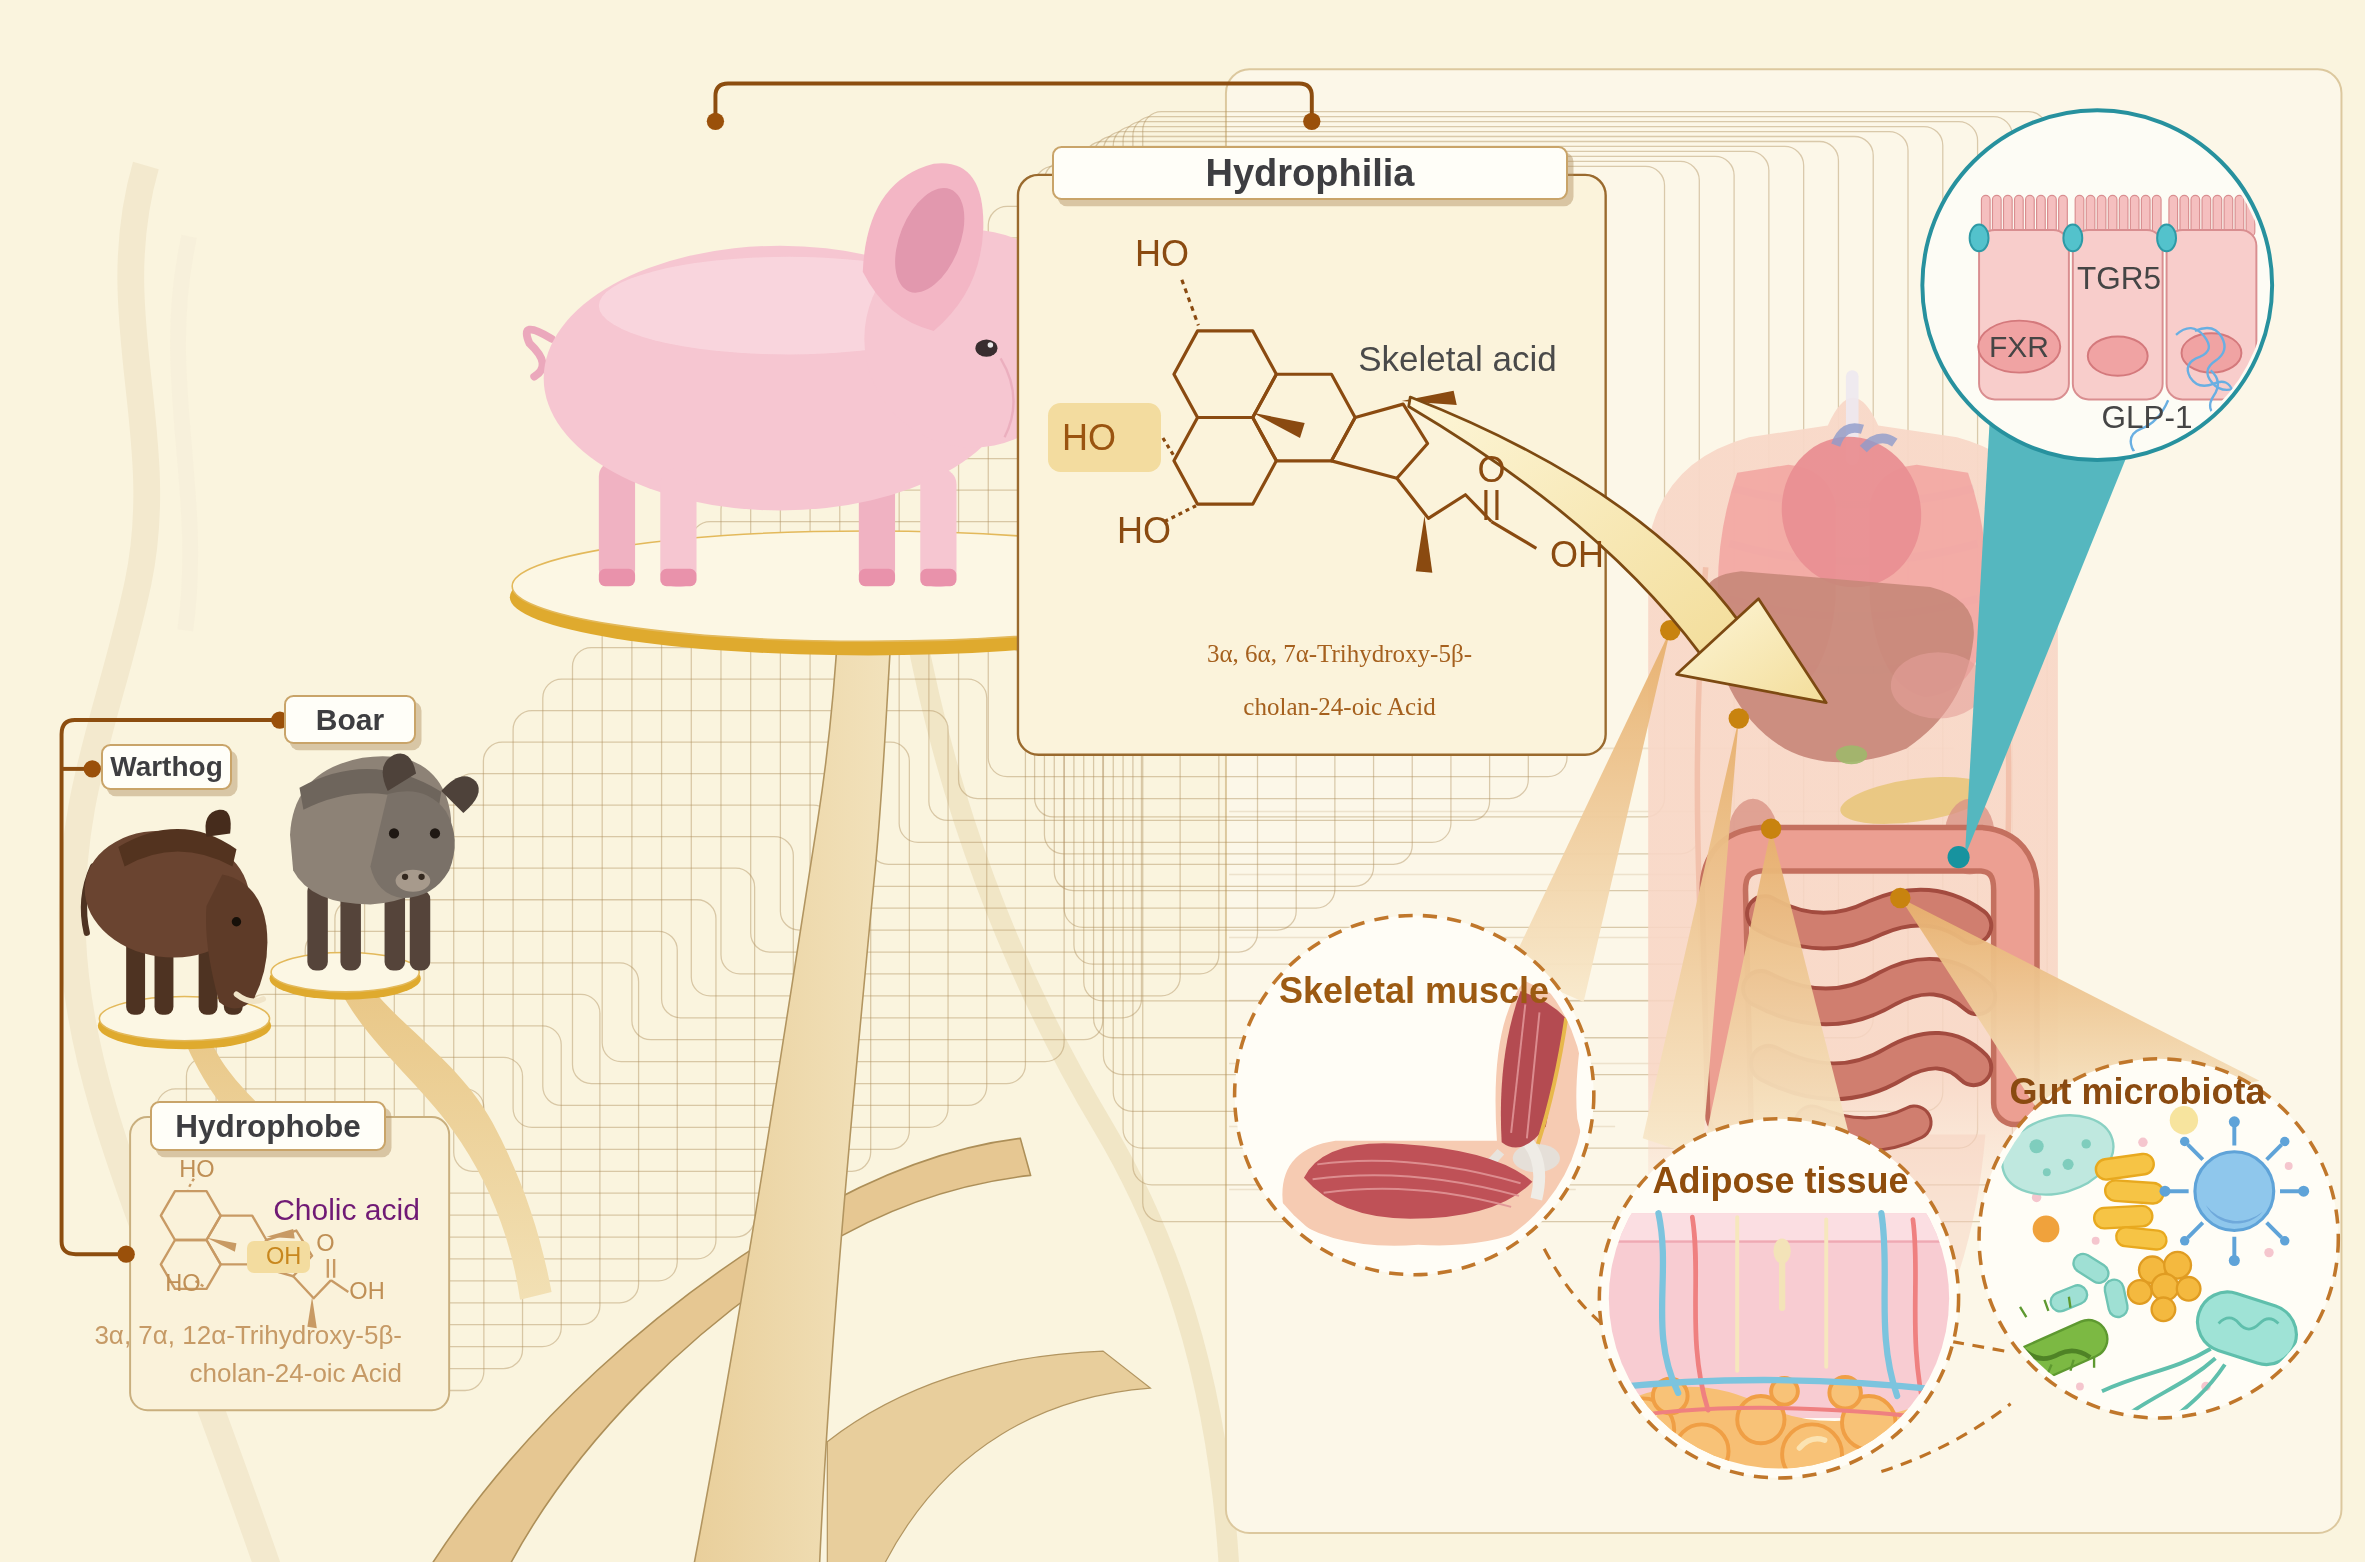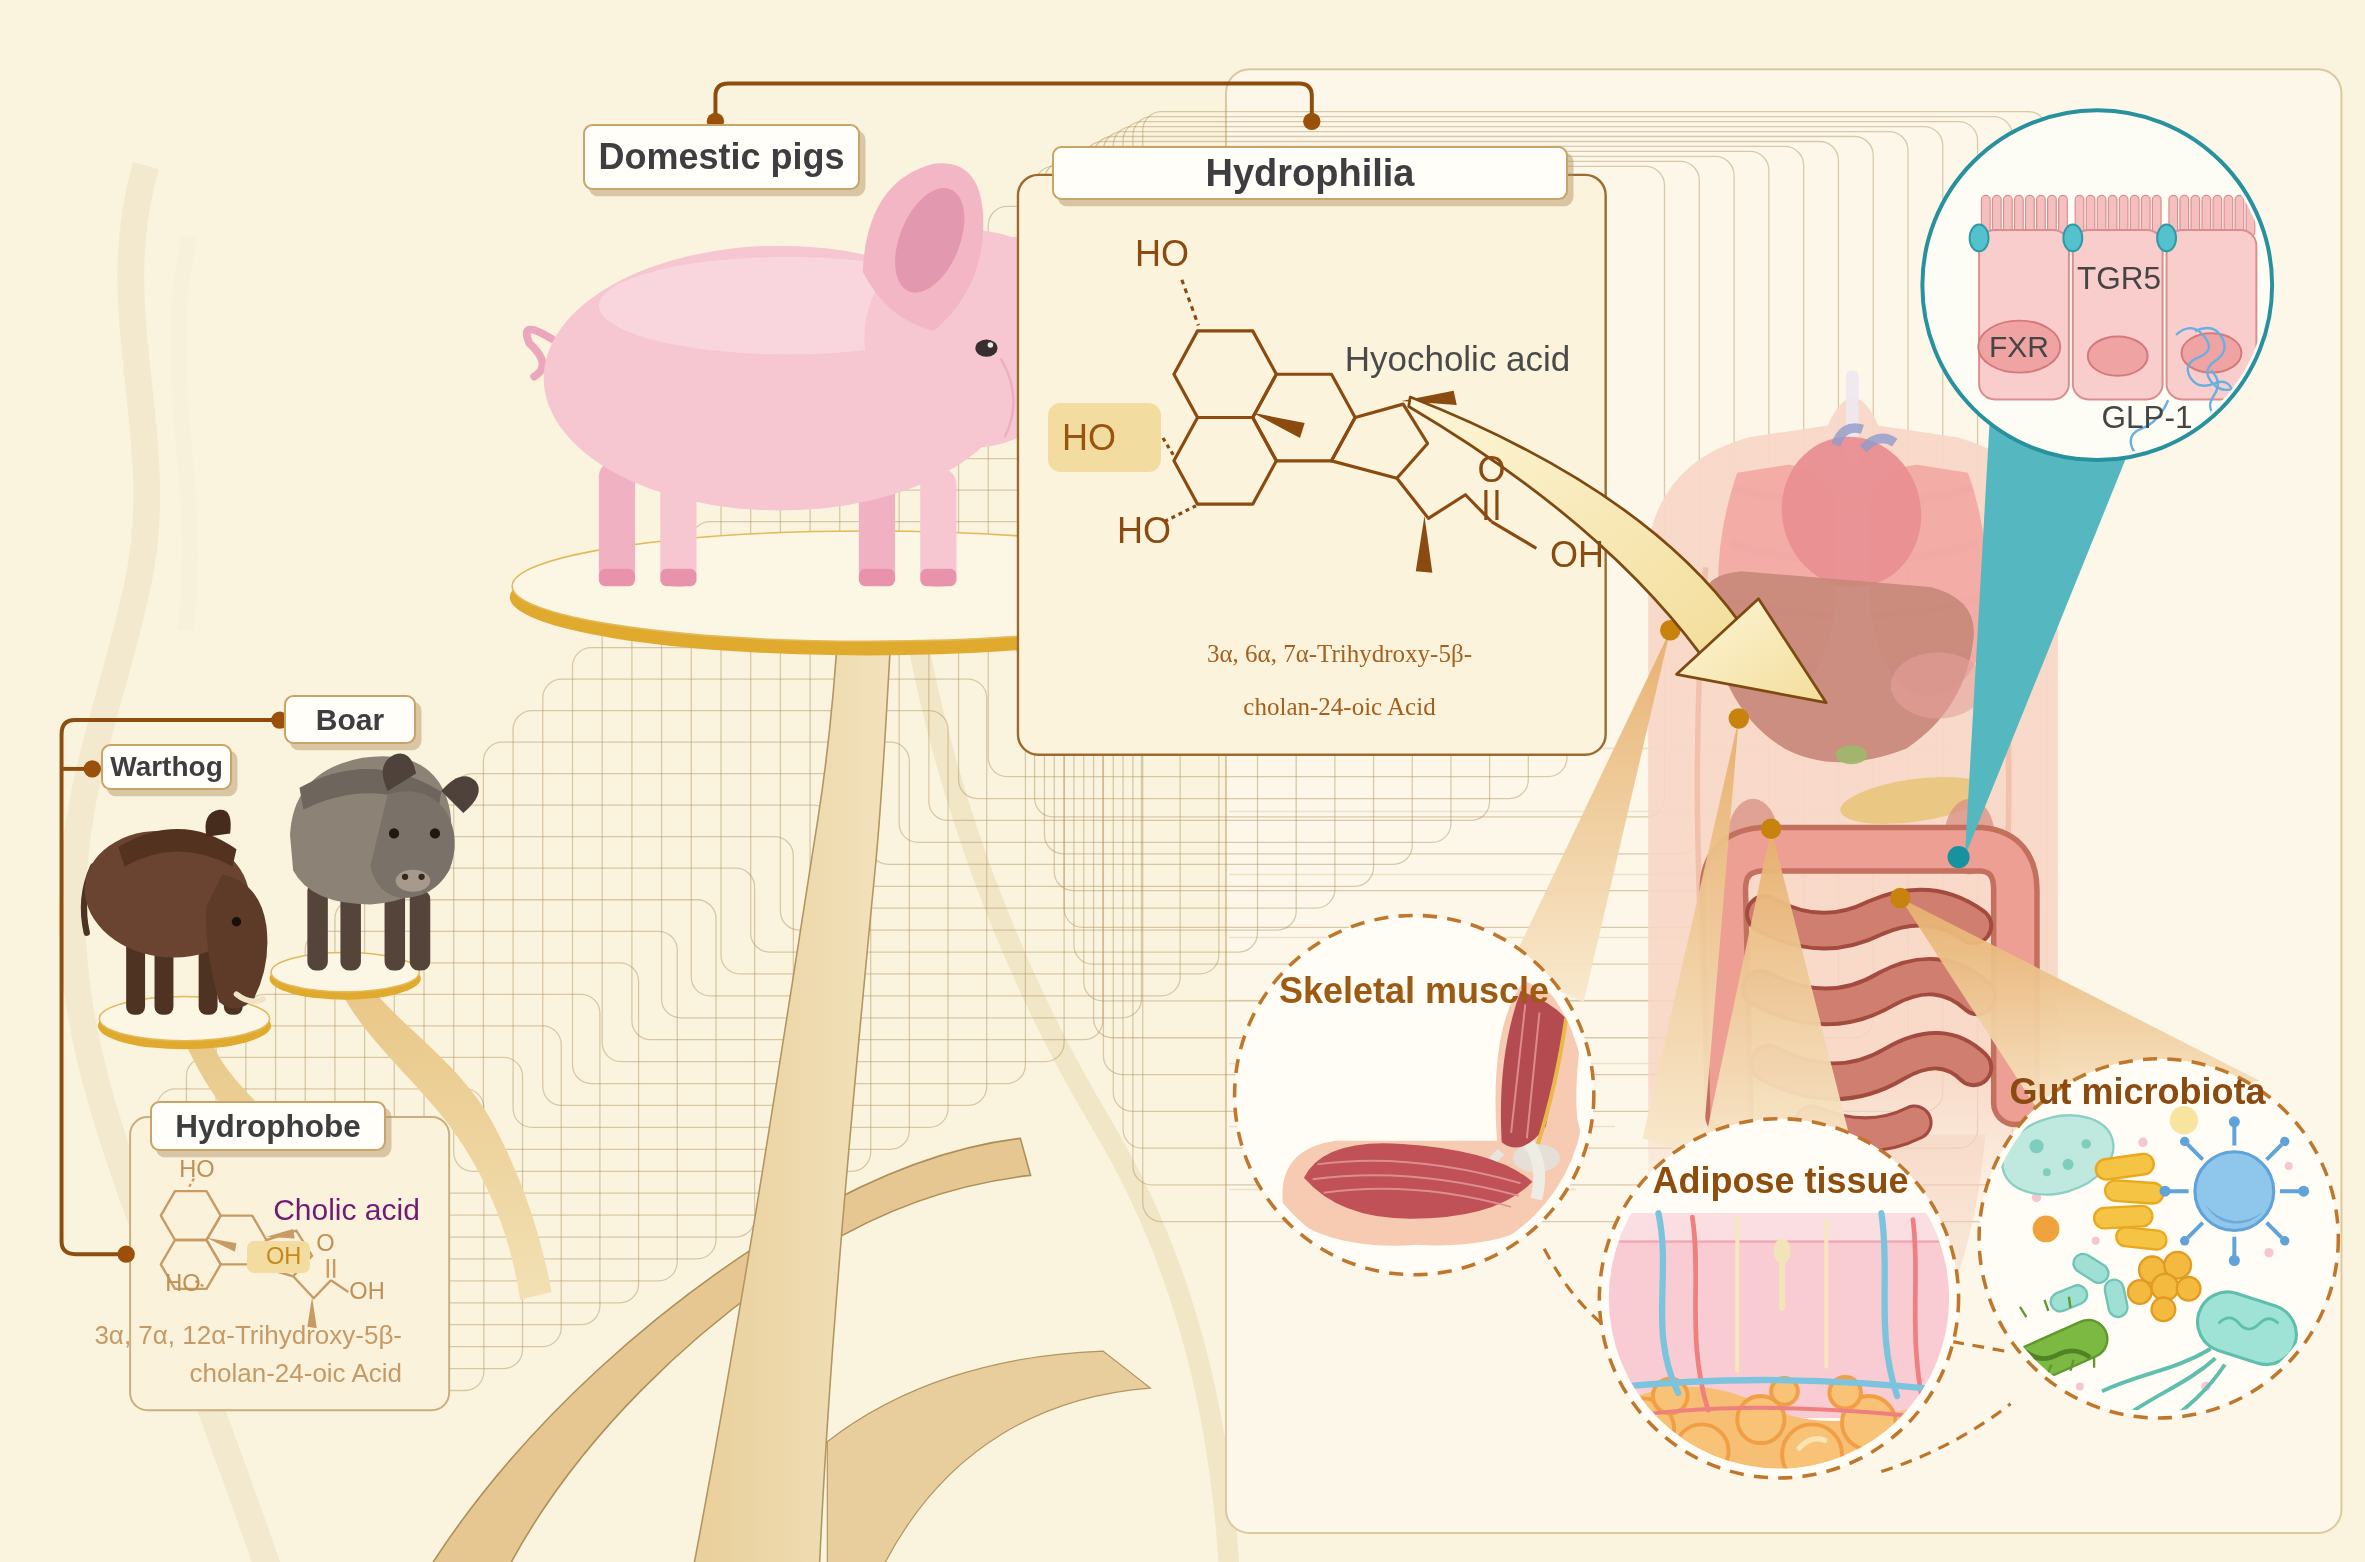--- a/index.html
+++ b/index.html
@@ -512,41 +512,38 @@
   <g fill="#9A500A">
     <circle cx="908" cy="154" r="11"></circle>
         <circle cx="1665" cy="154" r="11"></circle>
     <circle cx="355" cy="914" r="11"></circle>
         <circle cx="117" cy="976" r="11"></circle>
         <circle cx="160" cy="1592" r="11"></circle>
   </g>
 </svg>
 
 
-<div class="abs tag" style="left:583px;top:124px;width:277px;height:66px;font-size:36px;">
-  <span>Domestic pigs</span>
-</div>
 
 <div class="abs tag" style="left:1052px;top:126px;width:516px;height:54px;font-size:38px;margin-top:20px;">
   <span>Hydrophilia</span>
 </div>
 
 <div class="abs tag" style="left:284px;top:695px;width:132px;height:49px;font-size:30px;">
   <span>Boar</span>
 </div>
 
 <div class="abs tag" style="left:101px;top:744px;width:131px;height:46px;font-size:28px;">
   <span>Warthog</span>
 </div>
 
 <div class="abs tag" style="left:150px;top:1101px;width:236px;height:50px;font-size:31.5px;">
   <span>Hydrophobe</span>
 </div>
 
-<div class="abs ctr" style="left:1308px;top:339px;width:299px;height:39px;font-size:35px;color:#4A4A4A;">Hyocholic acid</div>
+<div class="abs ctr" style="left:1308px;top:339px;width:299px;height:39px;font-size:35px;color:#4A4A4A;">Skeletal acid</div>
 <div class="abs atomB ctr" style="left:1125px;top:233px;width:74px;height:41px;">HO</div>
 <div class="abs hl" style="left:1048px;top:403px;width:113px;height:69px;padding-left:14px;">
   <span class="atomB" style="color:#9A5410;">HO</span>
 </div>
 <div class="abs atomB ctr" style="left:1107px;top:510px;width:74px;height:41px;">HO</div>
 <div class="abs atomB ctr" style="left:1471px;top:449px;width:41px;height:41px;">O</div>
 <div class="abs atomB ctr" style="left:1536px;top:534px;width:82px;height:41px;">OH</div>
 <div class="abs formulaB" style="left:1119px;top:640px;width:441px;">3α, 6α, 7α-Trihydroxy-5β-</div>
 <div class="abs formulaB" style="left:1119px;top:693px;width:441px;">cholan-24-oic Acid</div>
 

